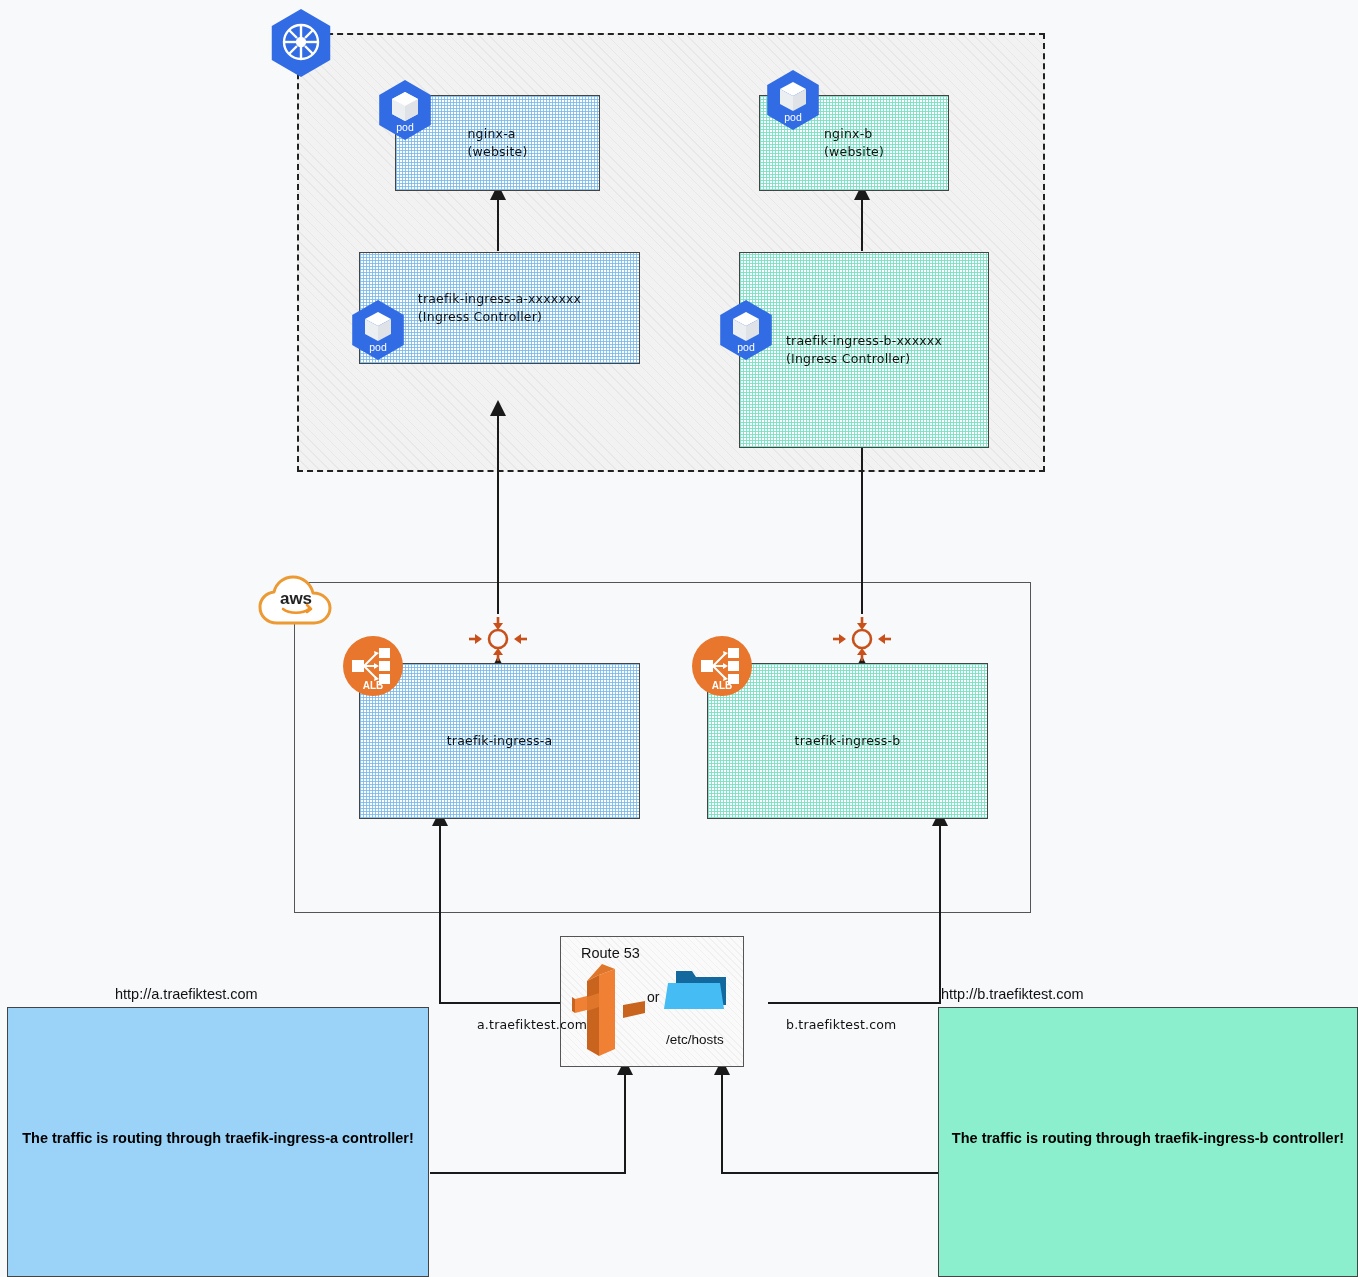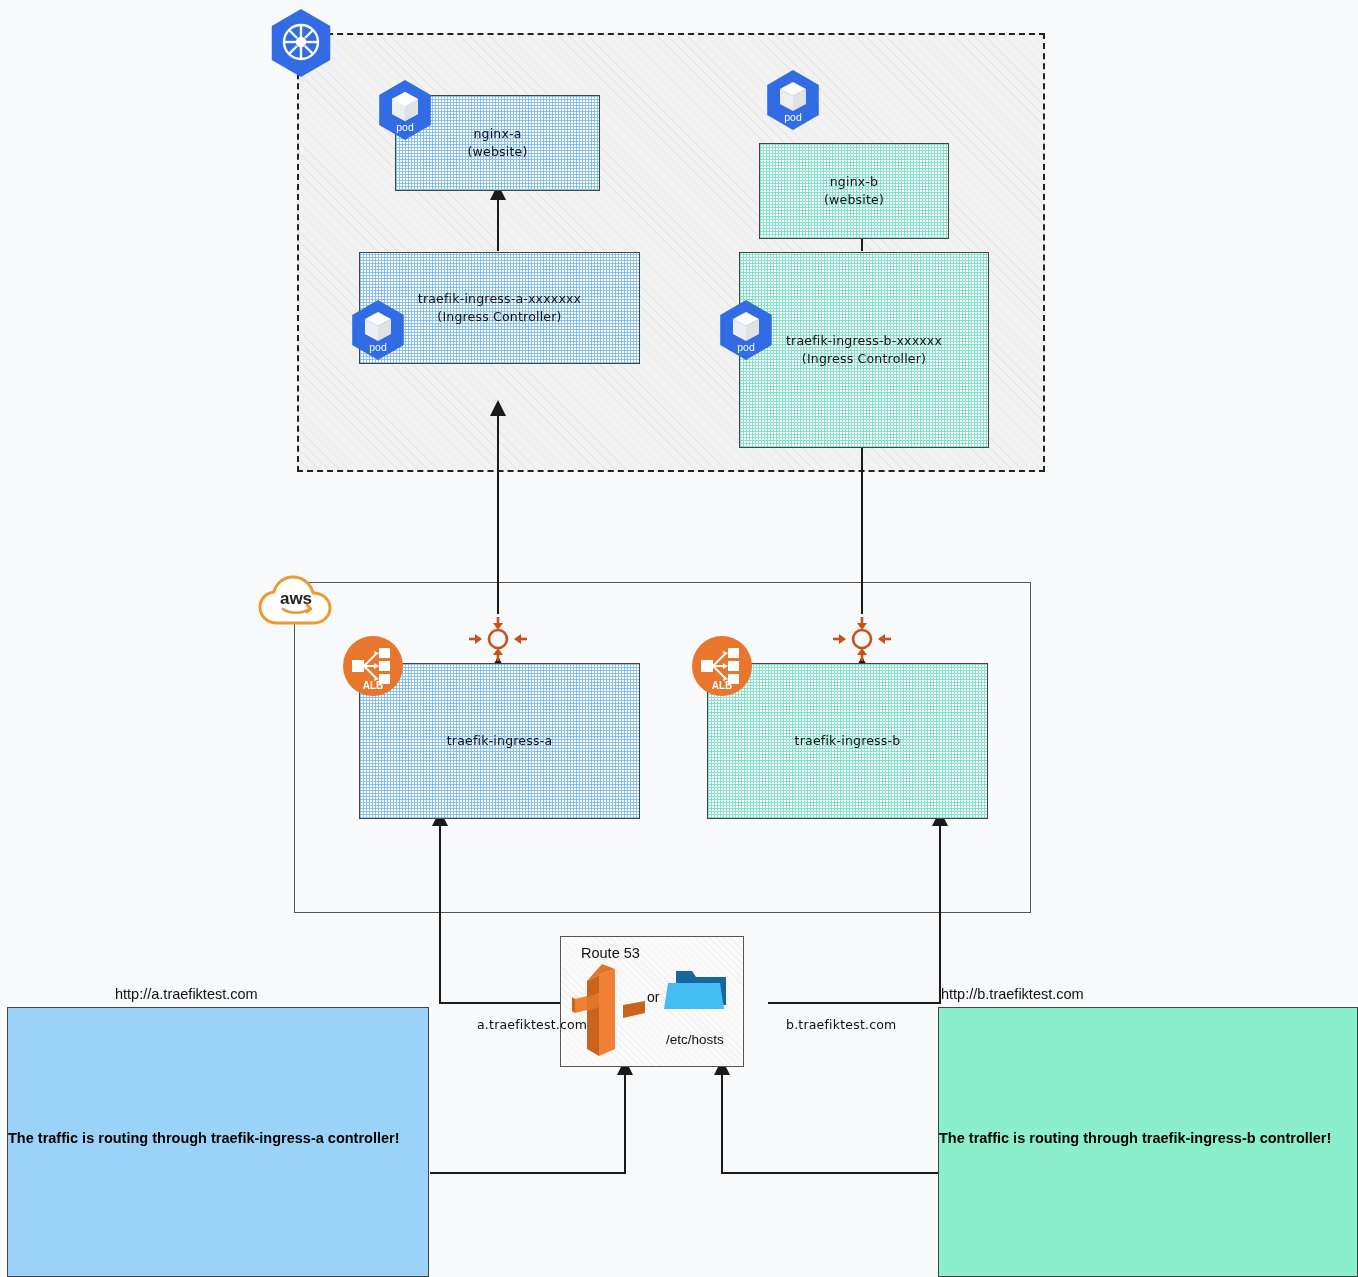--- a/index.html
+++ b/index.html
@@ -36,21 +36,21 @@
     background:#f7f9fb;
     box-sizing:border-box;
   }
 
   
   .node{
     position:absolute;
     border:1.5px solid #444;
     box-sizing:border-box;
     display:flex;align-items:center;justify-content:center;
-    text-align:center;
+    text-align:left;
     font-family:"DejaVu Sans", sans-serif;
     font-size:12.5px;
     color:#111;
     line-height:1.45;
     letter-spacing:0.2px;
   }
   .fill-blue{
     background-color:#ffffff;
     background-image:
       repeating-linear-gradient(0deg, rgba(120,185,235,.85) 0 1px, rgba(0,0,0,0) 1px 3px),
@@ -93,20 +93,21 @@
   
   .browser{
     position:absolute;
     border:1.5px solid #444;
     box-sizing:border-box;
   }
   .browser .msg{
     position:absolute;left:0;right:0;
     font-family:"Liberation Sans", sans-serif;
     font-weight:bold;font-size:14.5px;color:#000;
+    text-align:center;
   }
   .url-label{
     position:absolute;
     font-family:"Liberation Sans", sans-serif;
     font-size:14.5px;color:#111;white-space:nowrap;
   }
 
   
   .hand{
     position:absolute;
@@ -223,21 +224,21 @@
       <path d="M8,19 L15,24 L8,29 z" fill="#c8511b"></path>
       <line x1="60" y1="24" x2="51" y2="24" stroke="#c8511b" stroke-width="2.6"></line>
       <path d="M54,19 L47,24 L54,29 z" fill="#c8511b"></path>
     </svg>
   </div>
 
   <div class="node fill-blue" style="left:395px;top:95px;width:205px;height:96px;">
     <span class="txt"><span>nginx-a</span><br><span>(website)</span></span>
   </div>
 
-  <div class="node fill-green" style="left:759px;top:95px;width:190px;height:96px;margin-top:48px;">
+  <div class="node fill-green" style="left:759px;top:95px;width:190px;height:96px;">
     <span class="txt"><span>nginx-b</span><br><span>(website)</span></span>
   </div>
 
   <div class="node fill-blue" style="left:359px;top:252px;width:281px;height:112px;">
     <span class="txt"><span>traefik-ingress-a-xxxxxxx</span><br><span>(Ingress Controller)</span></span>
   </div>
 
   <div class="node fill-green" style="left:739px;top:252px;width:250px;height:196px;">
     <span class="txt"><span>traefik-ingress-b-xxxxxx</span><br><span>(Ingress Controller)</span></span>
   </div>

